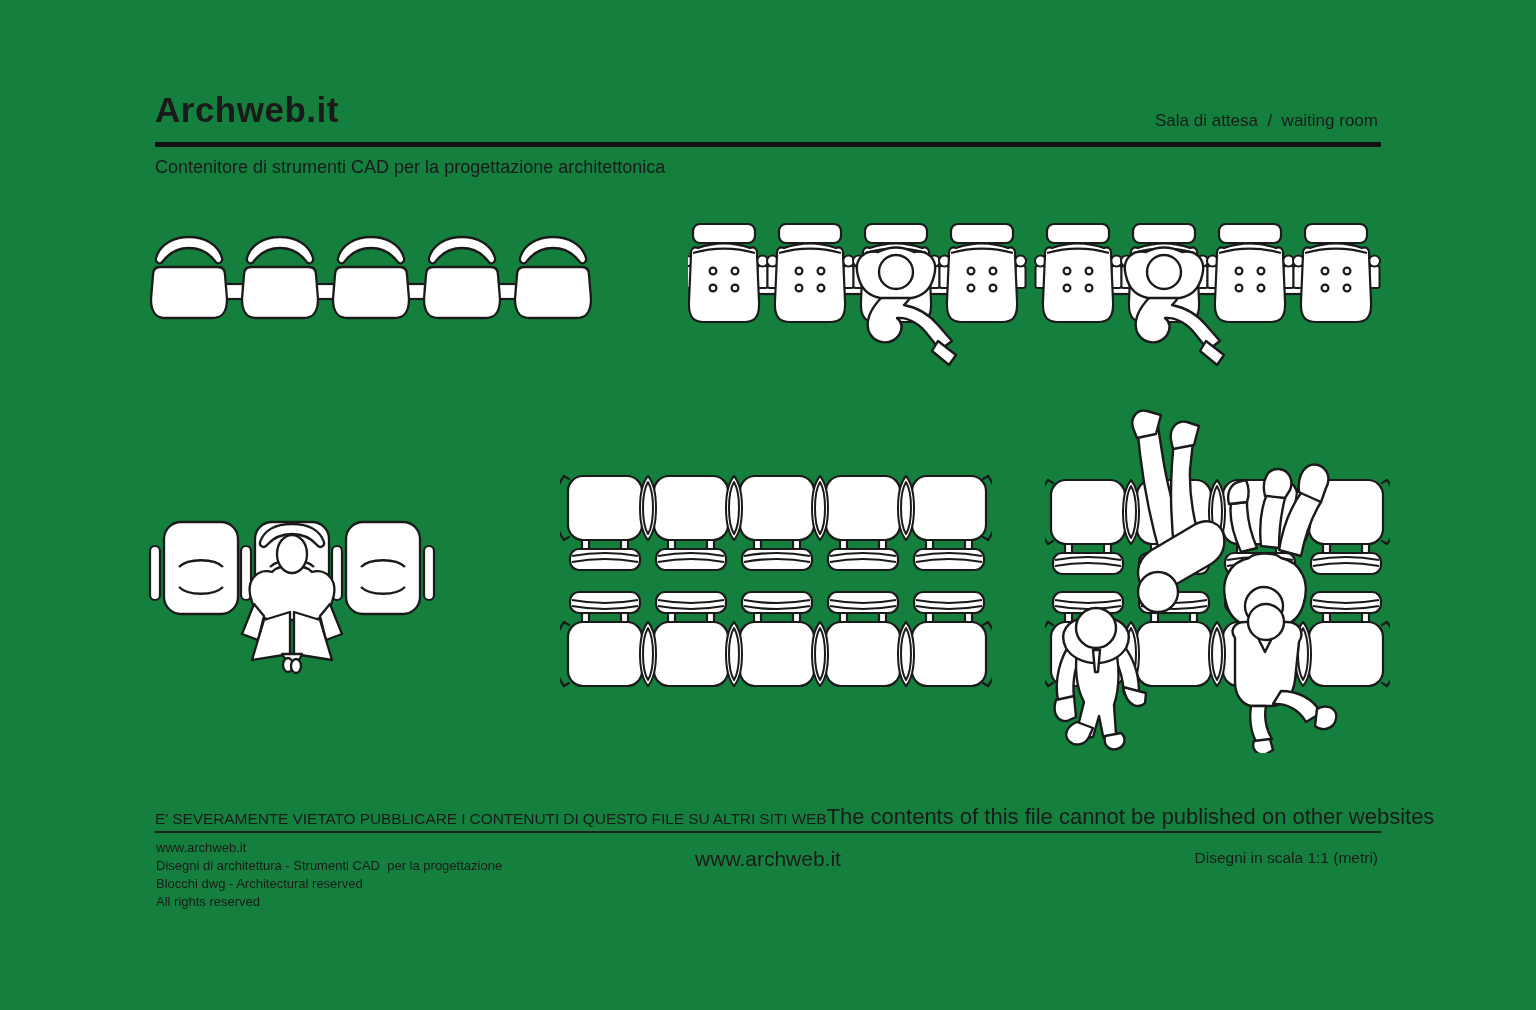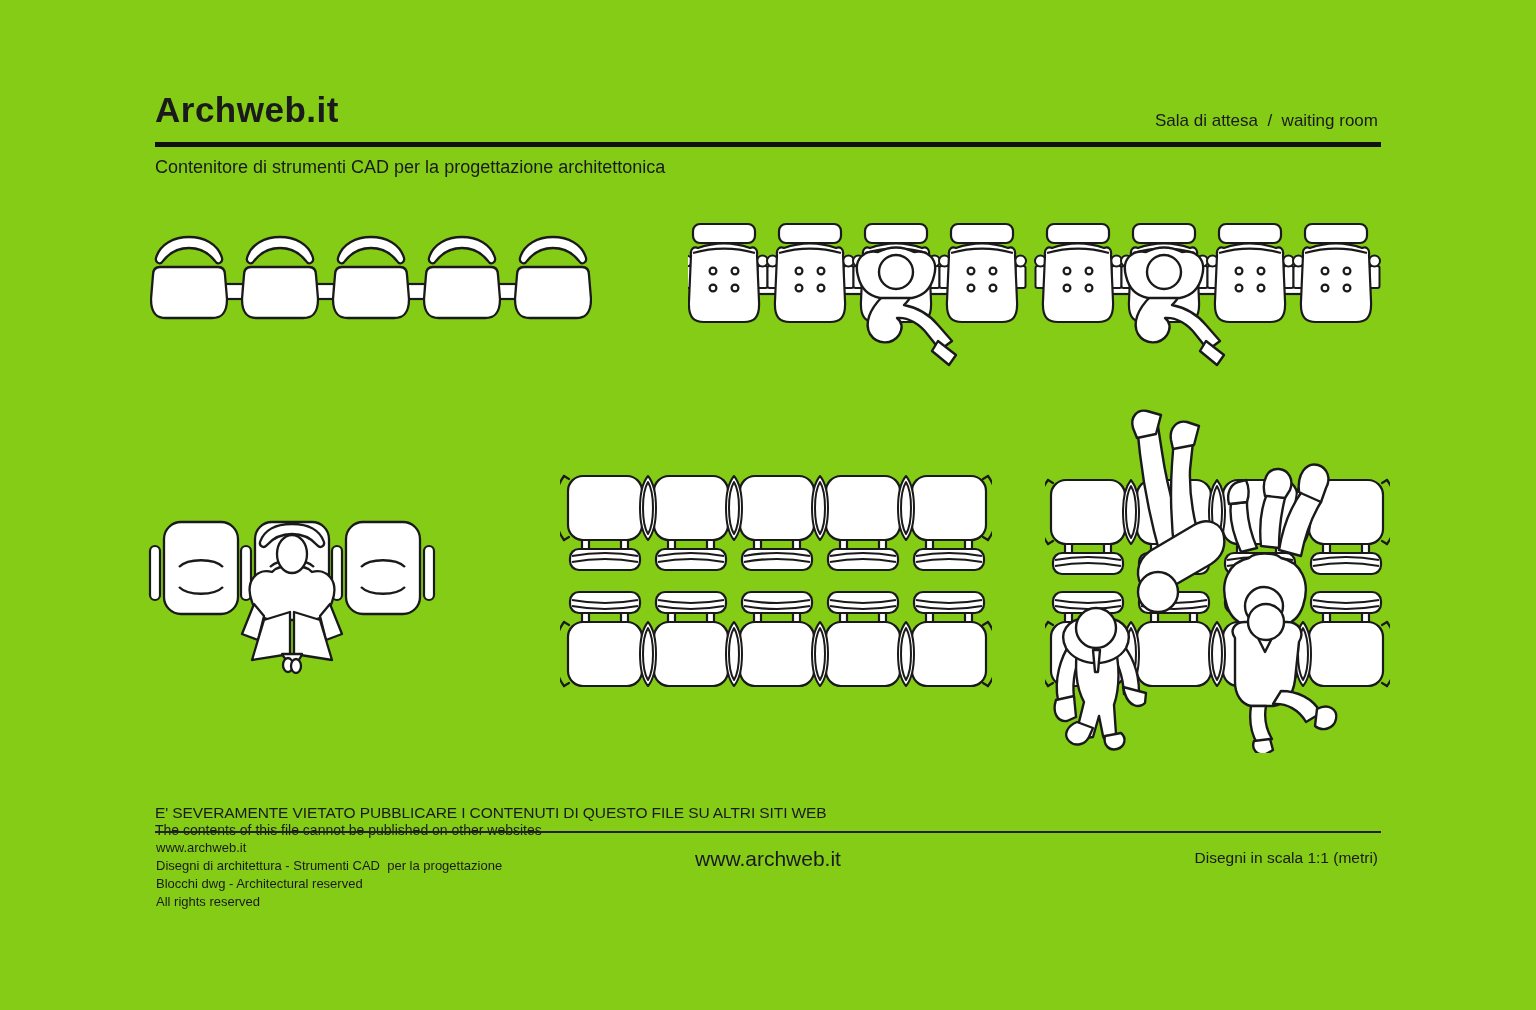--- a/index.html
+++ b/index.html
@@ -1,28 +1,28 @@
 <!DOCTYPE html>
 <html><head>
 <meta charset="utf-8">
 <style>
   html,body{margin:0;padding:0;background:#e8e8e8;}
   .page{
-    position:relative;width:1536px;height:1010px;background:#84cc16;
+    position:relative;width:1536px;height:1010px;background:#15803d;
     font-family:"Liberation Sans","DejaVu Sans",sans-serif;color:#1a1a1a;
     overflow:hidden;margin:0 auto;
   }
   .logo{position:absolute;left:155px;top:92px;font-size:35px;font-weight:700;letter-spacing:.5px;line-height:1;}
   .sheet-label{position:absolute;top:111px;right:158px;font-size:17px;white-space:pre;}
   .rule-thick{position:absolute;left:155px;top:142px;width:1226px;height:5px;background:#111;}
   .subtitle{position:absolute;left:155px;top:157px;font-size:18px;}
   .drawing{position:absolute;}
-  .warning{position:absolute;left:155px;top:804px;width:1226px;display:flex;justify-content:space-between;align-items:baseline;flex-direction:column;}
+  .warning{position:absolute;left:155px;top:804px;width:1226px;display:flex;justify-content:space-between;align-items:baseline;}
   .warn-it{font-size:15.5px;letter-spacing:-.1px;white-space:nowrap;}
-  .warn-en{font-size:14px;white-space:nowrap;text-align:center;}
+  .warn-en{font-size:22px;white-space:nowrap;text-align:center;}
   .rule-thin{position:absolute;left:155px;top:831px;width:1226px;height:2px;background:#222;}
   .info{position:absolute;left:156px;top:839px;font-size:13px;line-height:18px;}
   .info div{white-space:pre;}
   .site-center{position:absolute;left:155px;top:847px;width:1226px;text-align:center;font-size:21px;}
   .scale-note{position:absolute;top:849px;right:158px;font-size:15.5px;}
   svg{display:block;}
   svg *{vector-effect:none;}
 </style>
 </head>
 <body>

